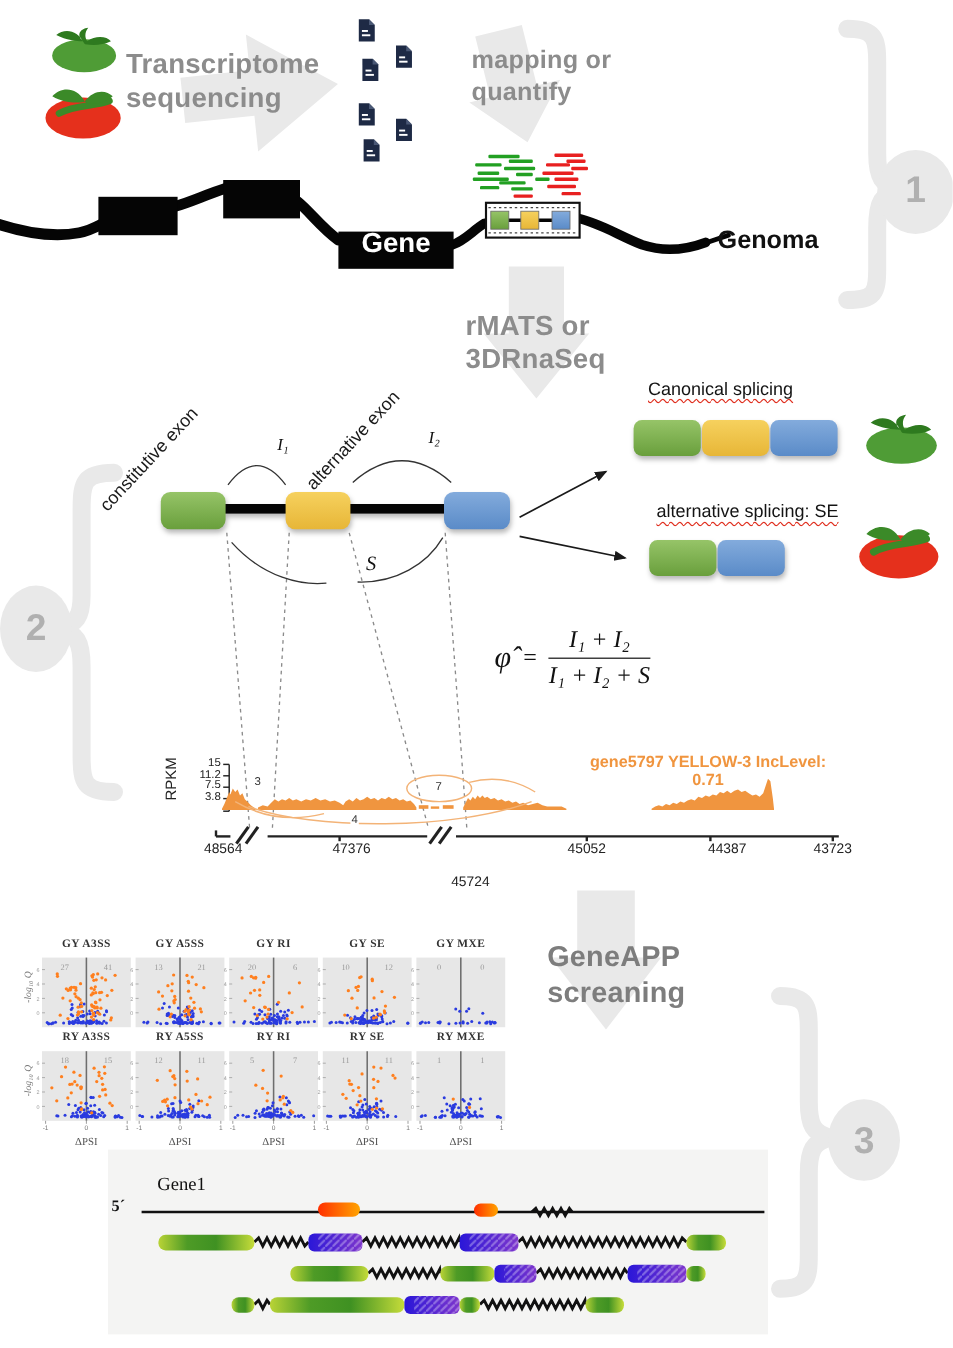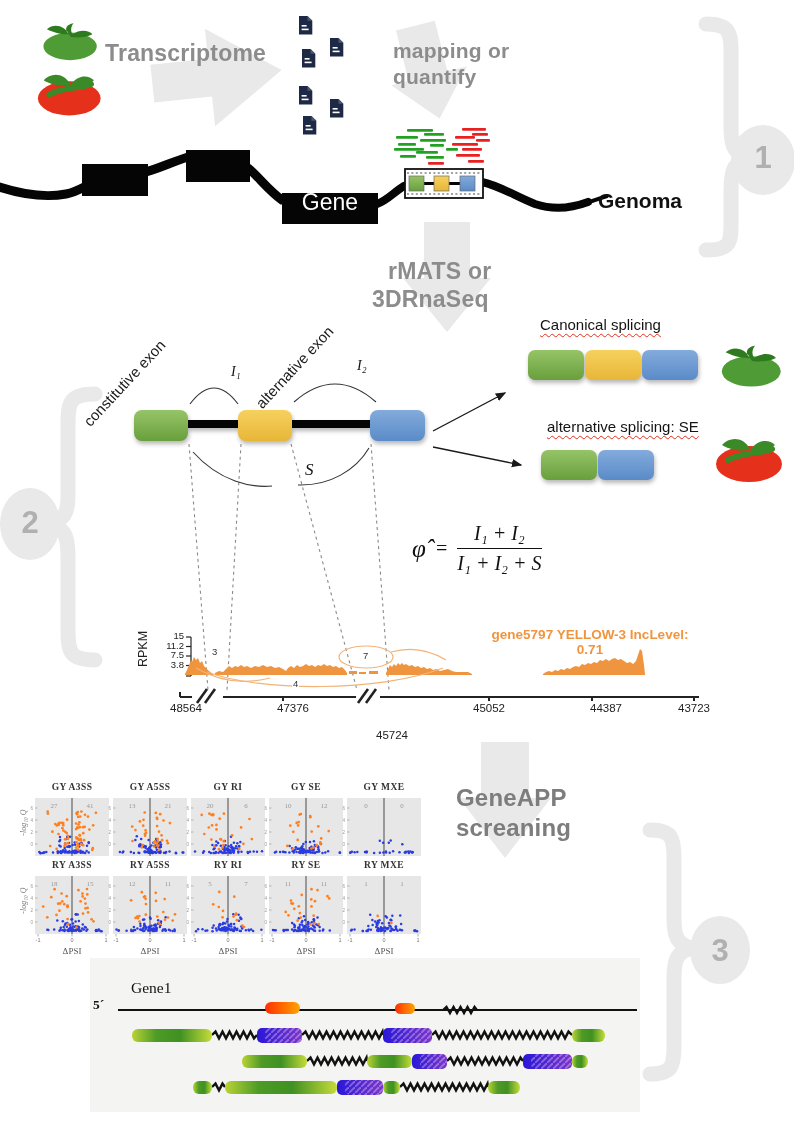--- a/index.html
+++ b/index.html
@@ -238,28 +238,29 @@
     <line x1="358" y1="703" x2="368" y2="689" stroke-width="2.6"></line>
         <line x1="366" y1="703" x2="376" y2="689" stroke-width="2.6"></line>
     <line x1="380" y1="697" x2="699" y2="697"></line>
     <line x1="489" y1="697" x2="489" y2="701"></line>
         <line x1="592" y1="697" x2="592" y2="701"></line>
         <line x1="694" y1="697" x2="694" y2="701"></line>
   </g>
 </svg>
 
 <div class="abs graylab" style="left:105px;top:40px">Transcriptome</div>
+<div class="abs graylab" style="left:105px;top:68px">sequencing</div>
 <div class="abs graylab" style="left:393px;top:38px;font-size:21px">mapping or</div>
 <div class="abs graylab" style="left:393px;top:64px;font-size:21px">quantify</div>
-<div class="abs" style="left:282px;top:193px;width:96px;height:19px;display:flex;align-items:center;justify-content:center;color:#fff;font-weight:normal;font-size:23px">Gene</div>
+<div class="abs" style="left:282px;top:193px;width:96px;height:19px;display:flex;align-items:center;justify-content:center;color:#fff;font-weight:bold;font-size:23px">Gene</div>
 <div class="abs" style="left:598px;top:189px;font-weight:bold;font-size:21px;color:#111">Genoma</div>
 <div class="abs badge" style="left:748px;top:140px;width:30px;text-align:center">1</div>
 
 <div class="abs graylab" style="left:388px;top:258px">rMATS or</div>
-<div class="abs graylab" style="left:372px;top:286px">3DRnaSeq</div>
+<div class="abs graylab" style="left:388px;top:286px">3DRnaSeq</div>
 <div class="abs badge" style="left:15px;top:505px;width:30px;text-align:center">2</div>
 <div class="abs rotlab" style="left:80px;top:418px;transform:rotate(-47deg)">constitutive exon</div>
 <div class="abs rotlab" style="left:252px;top:400px;transform:rotate(-47deg)">alternative exon</div>
 <div class="abs math" style="left:204px;top:364px;font-size:14px">I₁</div>
 <div class="abs math" style="left:330px;top:358px;font-size:14px">I₂</div>
 <div class="abs math" style="left:278px;top:460px;font-size:17px">S</div>
 <div class="abs sptitle" style="left:540px;top:316px">Canonical splicing</div>
 <div class="abs sptitle" style="left:547px;top:418px">alternative splicing: SE</div>
 <div class="abs formula" style="left:412px;top:522px">
   <span class="phi">φ̂</span>

